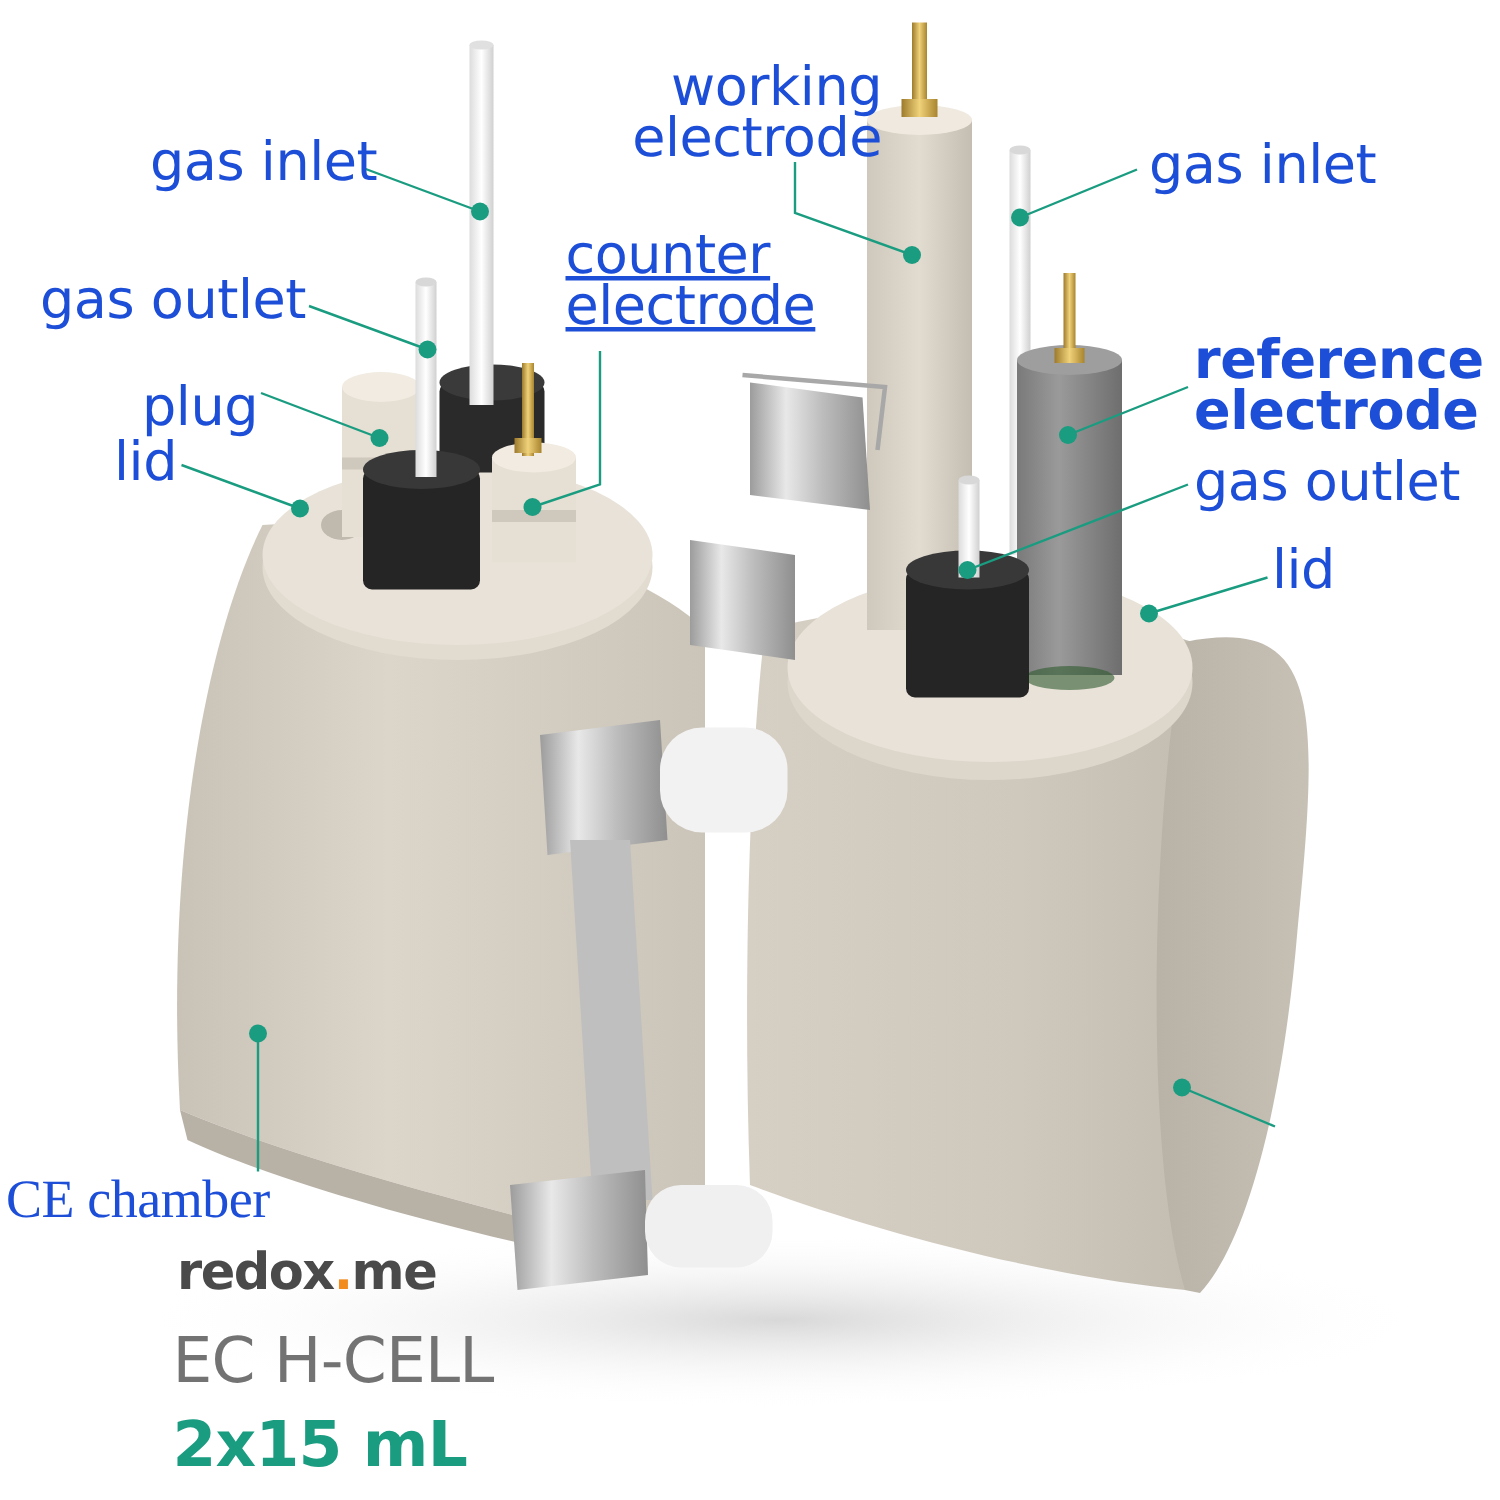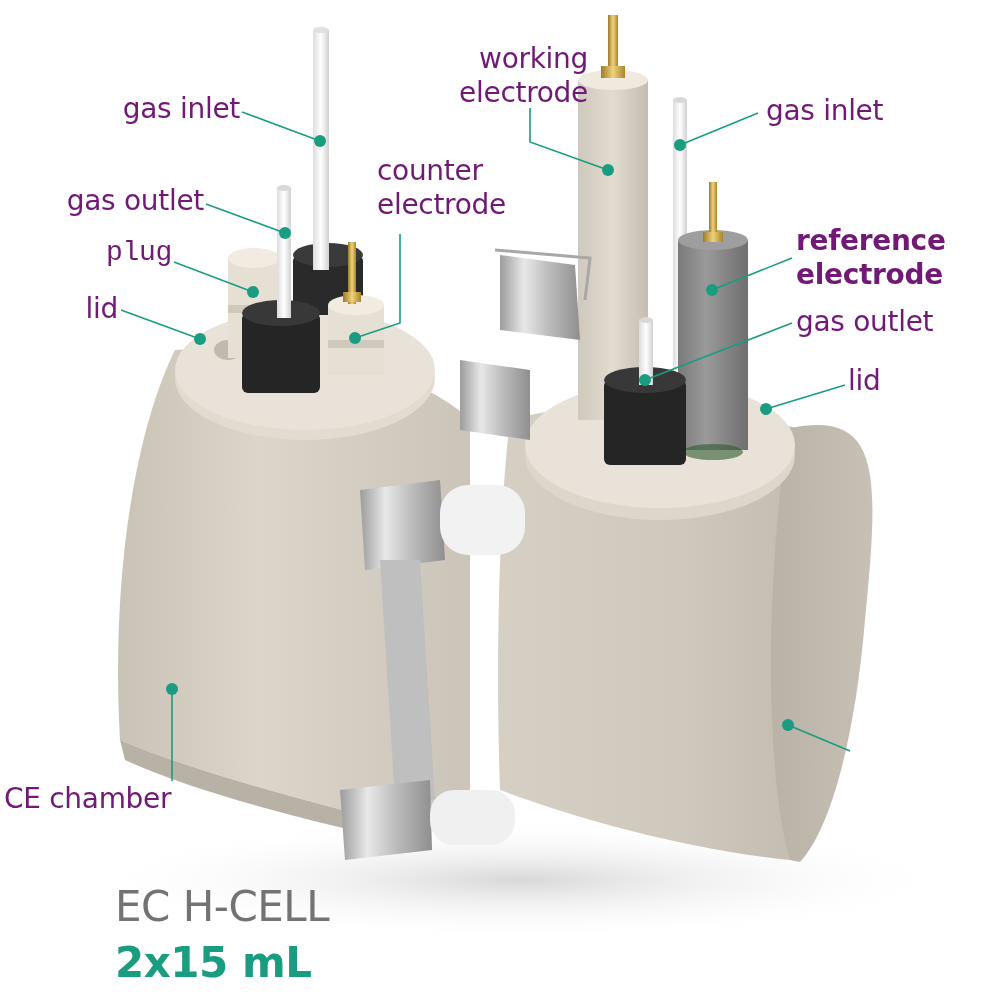--- a/index.html
+++ b/index.html
@@ -14,22 +14,22 @@
       overflow: hidden;
       font-family: "DejaVu Sans", sans-serif;
     }
     #stage {
       position: absolute;
       left: 0; top: 0;
       width: 1000px; height: 1000px;
     }
     .label {
       position: absolute;
-      color: #701a75;
-      font-size: 28px;
+      color: #1d4ed8;
+      font-size: 36px;
       line-height: 34px;
       white-space: nowrap;
       letter-spacing: -0.3px;
     }
     .label.right { text-align: right; }
     .label.left { text-align: left; }
     .label span { display: block; }
     .brand {
       position: absolute;
       left: 118px;
@@ -245,31 +245,31 @@
       <circle cx="788" cy="725" r="6"></circle>
     </g>
   </svg>
 
   <div class="label right" style="left:100px; top:92px; width:140px;">
     <span>gas inlet</span>
   </div>
   <div class="label right" style="left:20px; top:184px; width:184px;">
     <span>gas outlet</span>
   </div>
-  <div class="label right" style="left:80px; top:236px; width:92px;font-family:Liberation Mono, monospace;">
+  <div class="label right" style="left:80px; top:255px; width:92px;">
     <span>plug</span>
   </div>
   <div class="label right" style="left:60px; top:292px; width:58px;">
     <span>lid</span>
   </div>
-  <div class="label left" style="left:377px; top:154px;">
+  <div class="label left" style="left:377px; top:154px;text-decoration:underline;">
     <span>counter</span>
     <span>electrode</span>
   </div>
-  <div class="label left" style="left:4px; top:782px;">
+  <div class="label left" style="left:4px; top:782px;font-family:Liberation Serif, serif;">
     <span>CE chamber</span>
   </div>
 
   <div class="label right" style="left:400px; top:42px; width:188px;">
     <span>working</span>
     <span>electrode</span>
   </div>
   <div class="label left" style="left:766px; top:94px;">
     <span>gas inlet</span>
   </div>
@@ -277,16 +277,19 @@
     <span>reference</span>
     <span>electrode</span>
   </div>
   <div class="label left" style="left:796px; top:305px;">
     <span>gas outlet</span>
   </div>
   <div class="label left" style="left:848px; top:364px;">
     <span>lid</span>
   </div>
 
+  <div class="brand">
+    <span>redox</span><span class="dot">.</span><span>me</span>
+  </div>
   <div class="product">EC H-CELL</div>
   <div class="volume">2x15 mL</div>
 
 </div>
 
 </body></html>

